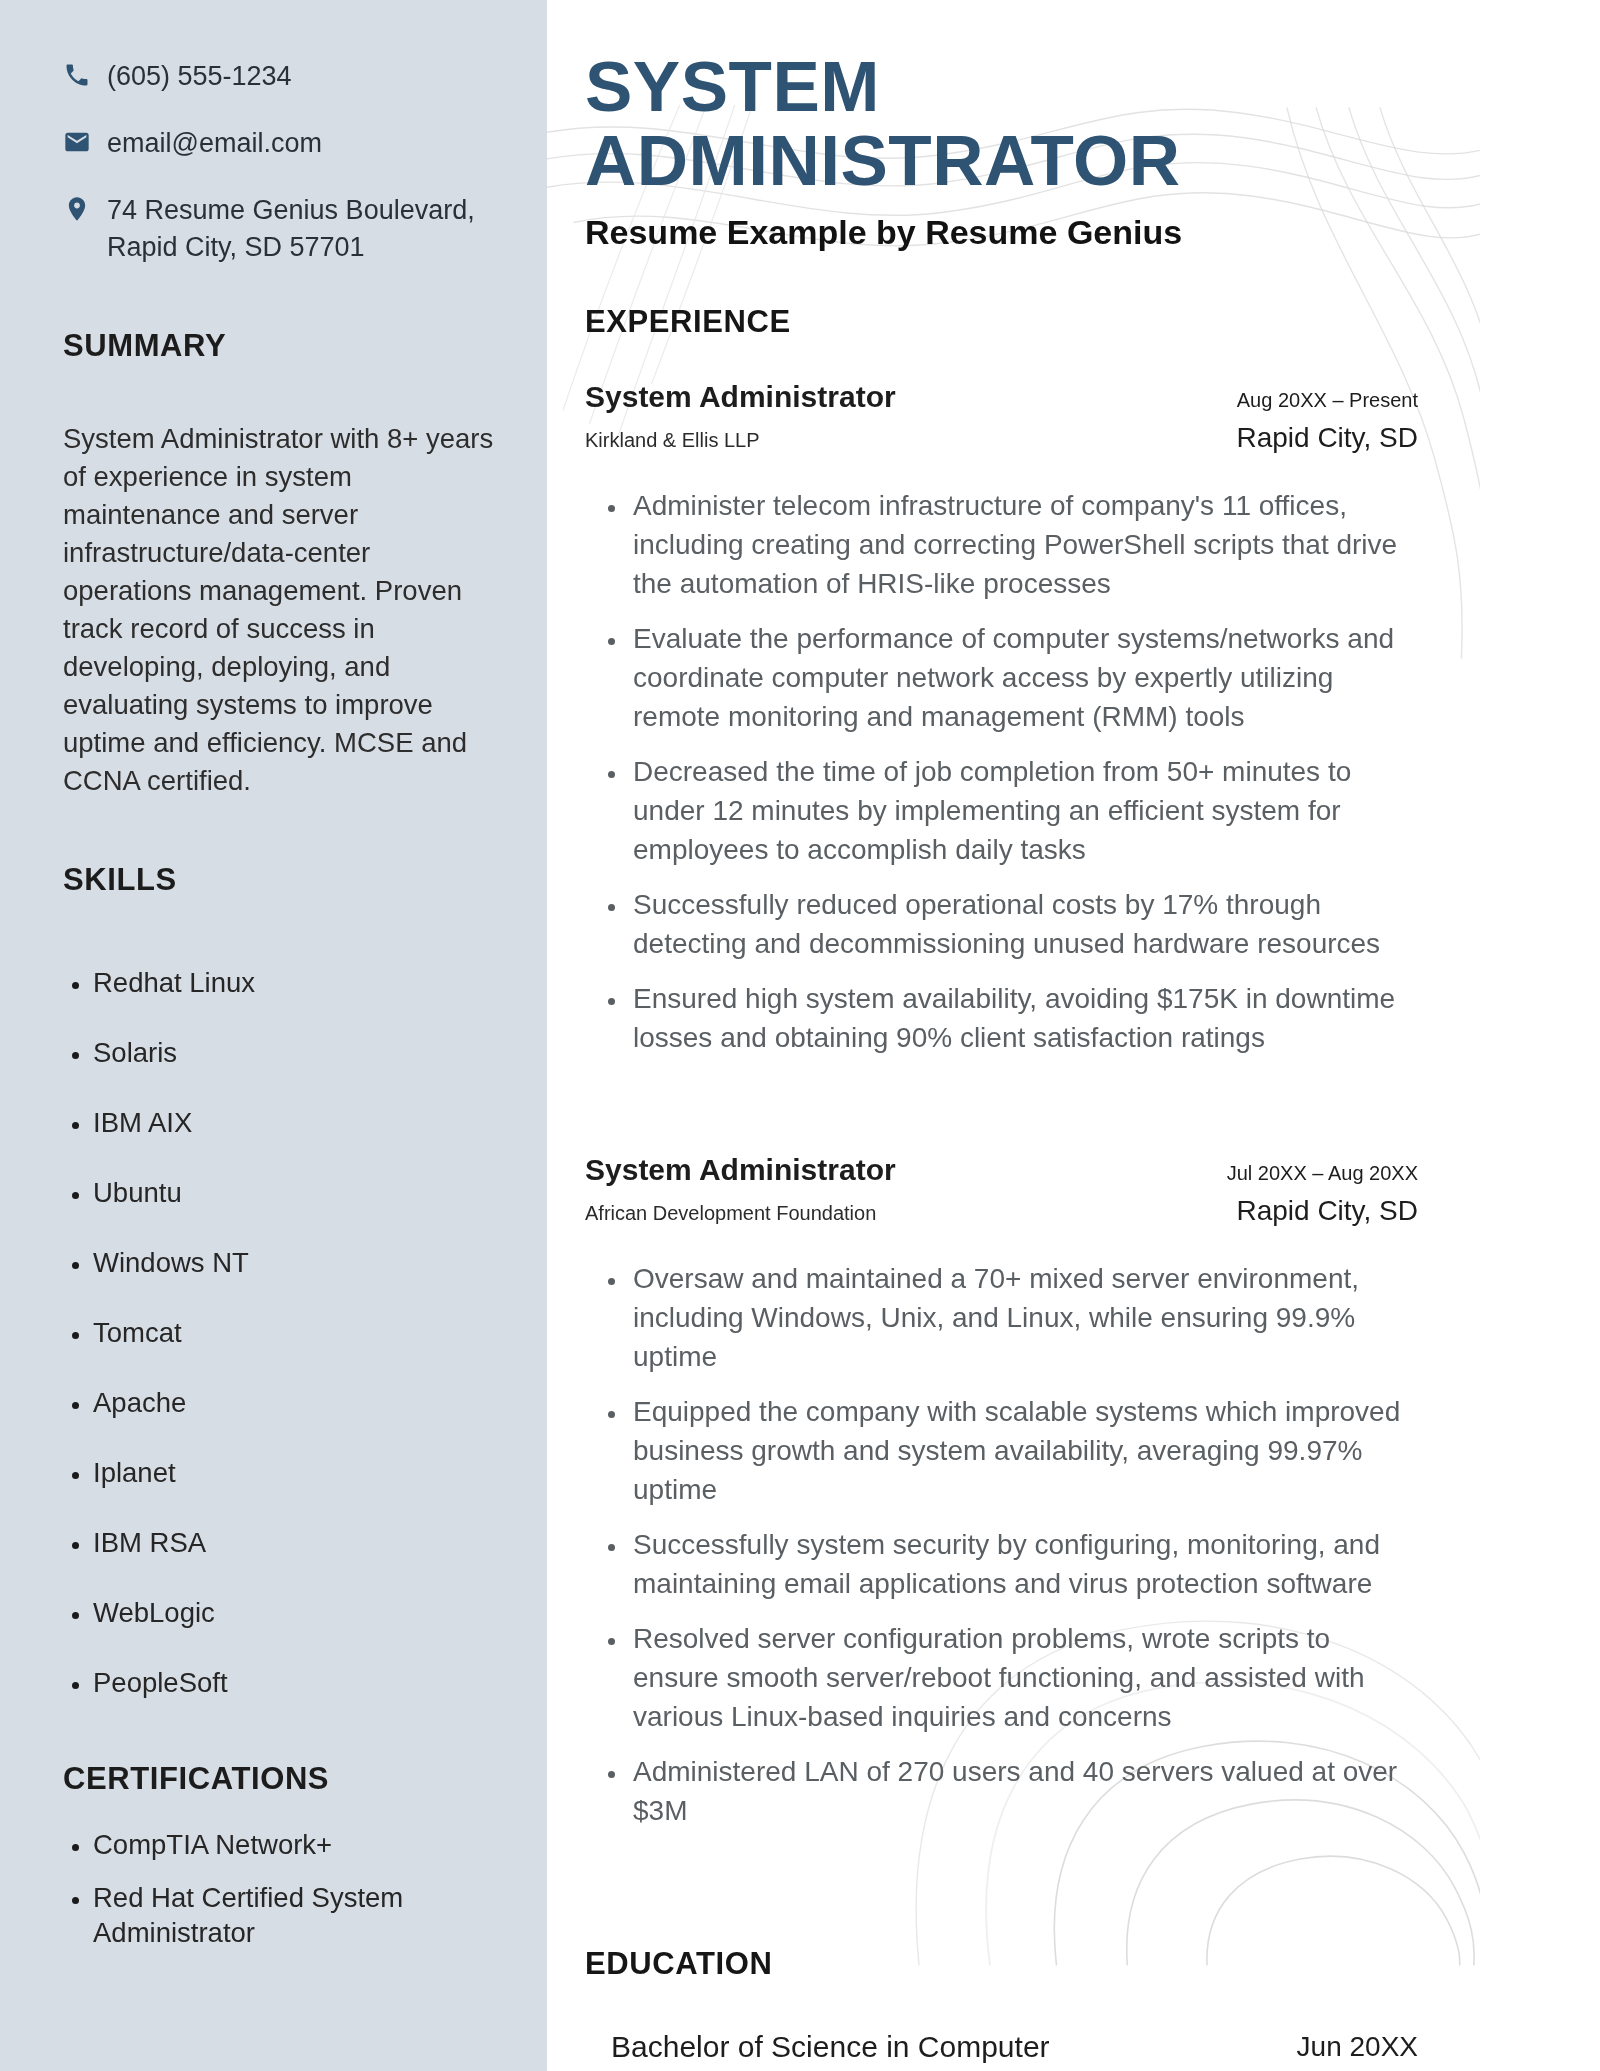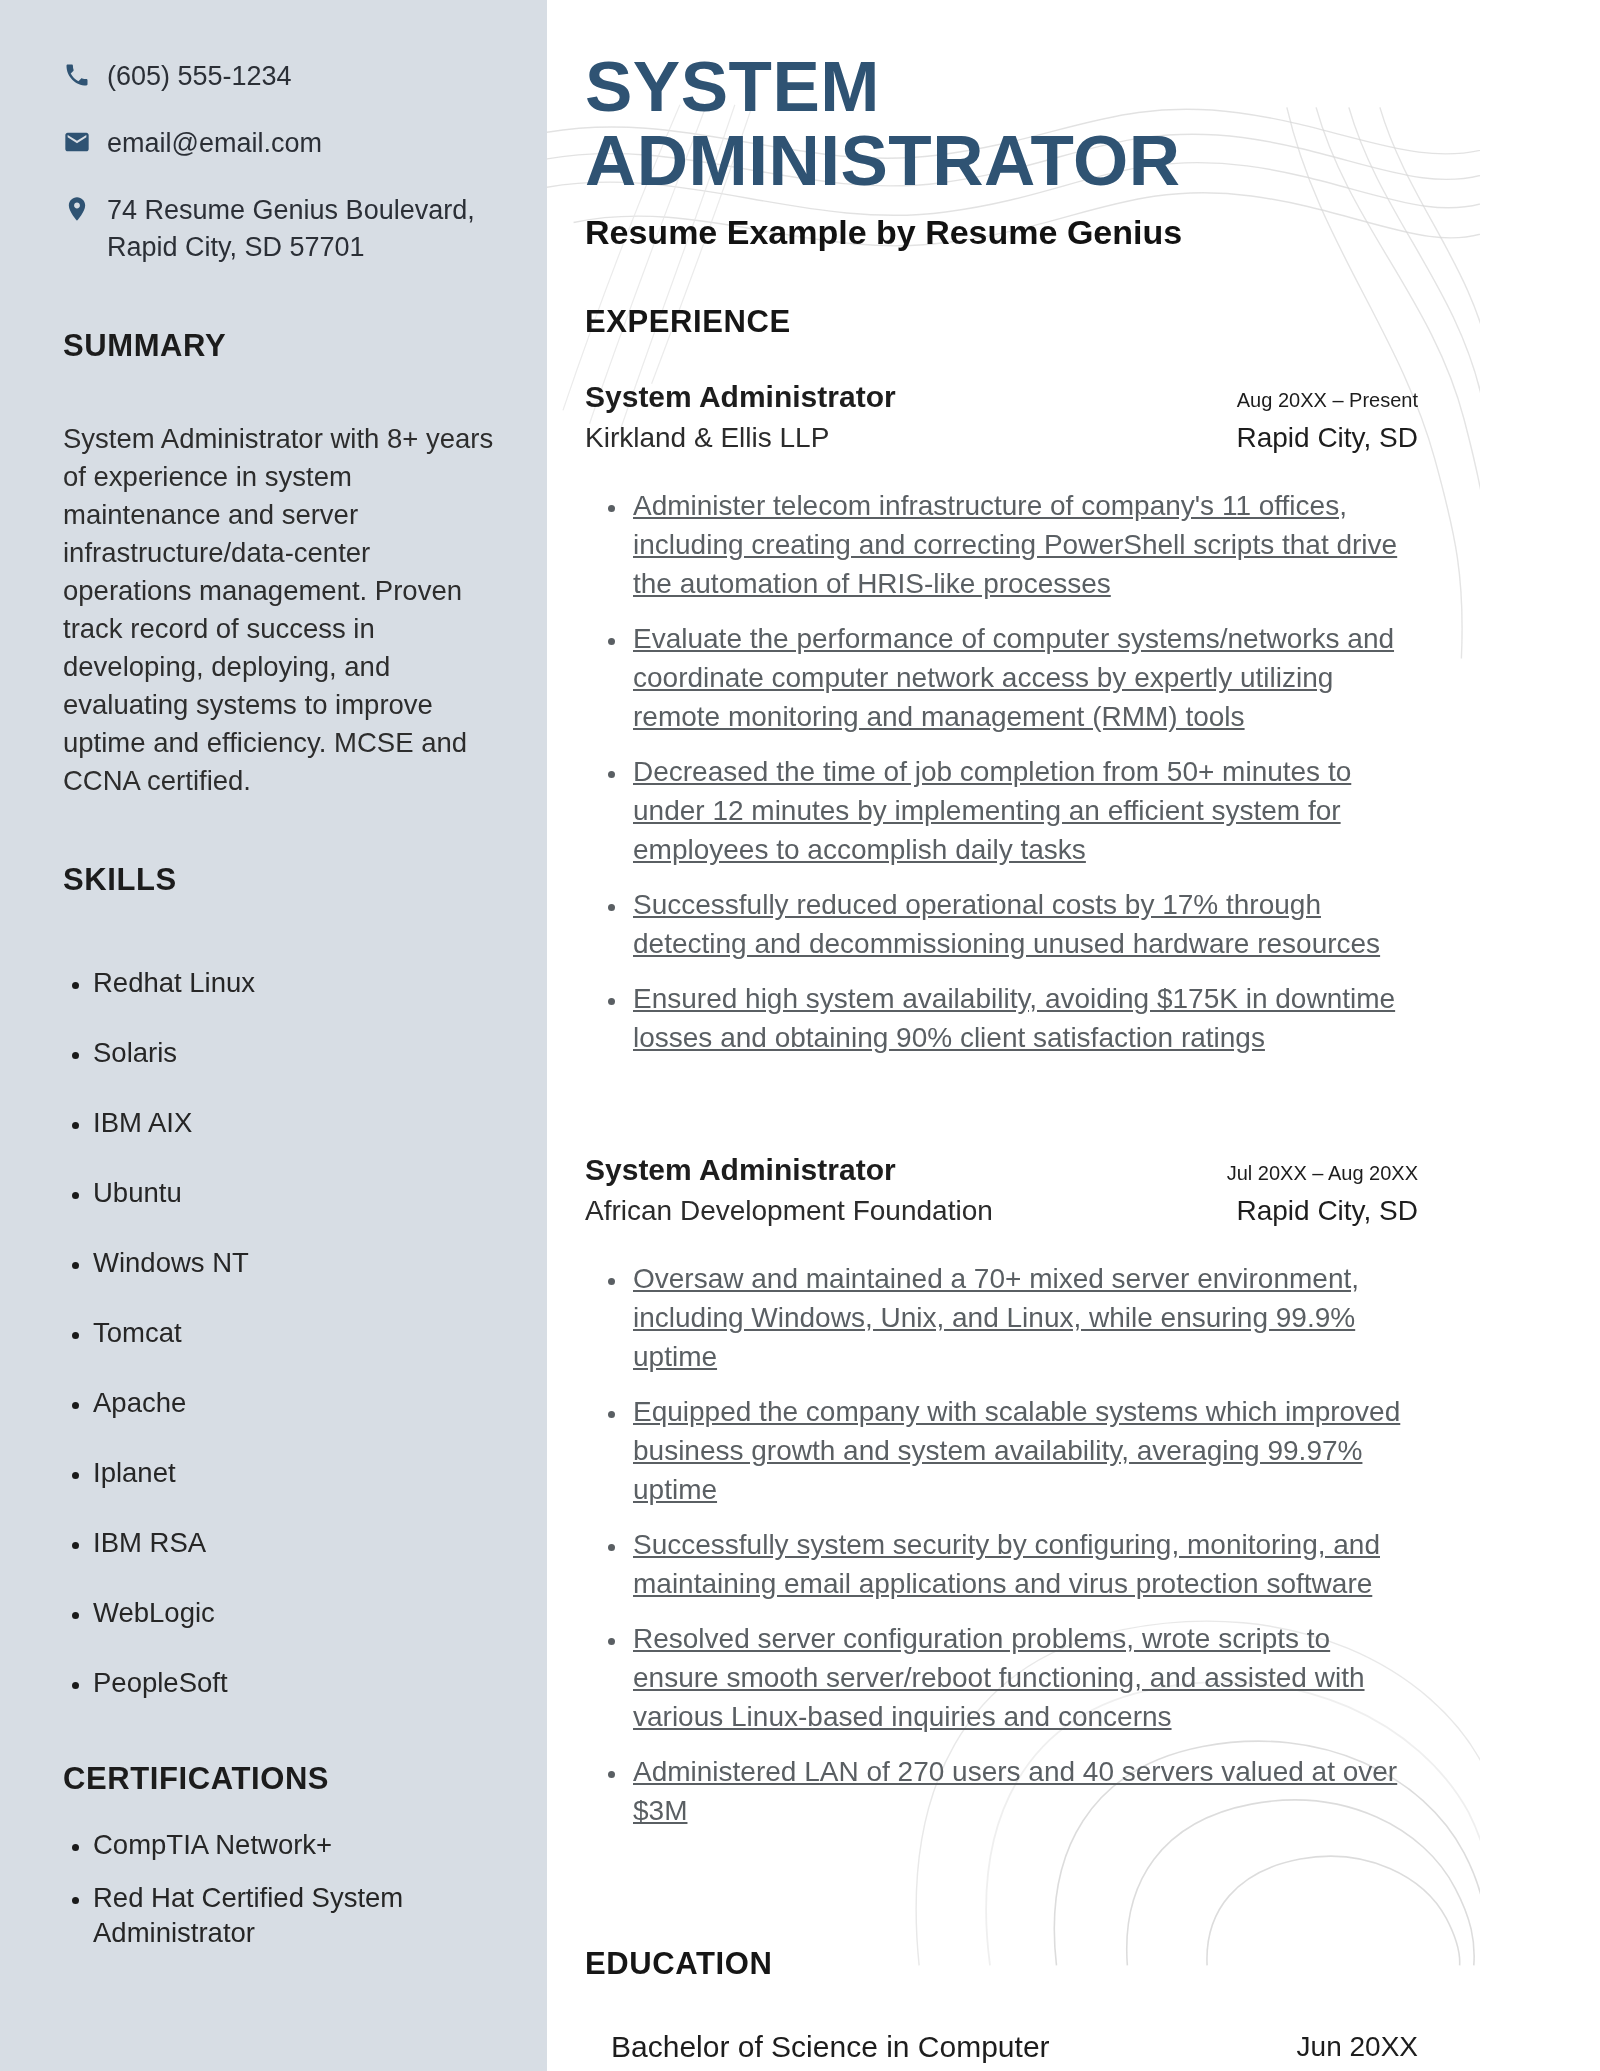--- a/index.html
+++ b/index.html
@@ -55,28 +55,27 @@
     font-size:31px; font-weight:800; letter-spacing:0.6px; color:#161616;
     margin-top:52px;
   }
 
   .job { margin-top:40px; }
   .job + .job { margin-top:96px; }
   .row-split { display:flex; justify-content:space-between; align-items:baseline; }
   .job-title { font-size:30px; font-weight:700; color:#1d1d1d; }
   .job-dates { font-size:20px; color:#1d1d1d; text-align:right; }
   .job-company-row { margin-top:8px; }
-  .job-company { font-size:28px; color:#2b2b2b; }
+  .job-company { font-size:20px; color:#2b2b2b; }
   .job-location { font-size:28px; color:#1d1d1d; text-align:right; }
 
   ul.bullets { list-style:disc; padding-left:44px; margin-top:32px; }
   ul.bullets li {
     font-size:28px; line-height:39px; color:#5a5f63; margin-bottom:16px;
     padding-left:4px;
-    text-decoration:underline;
   }
   ul.bullets li::marker { color:#5a5f63; font-size:24px; }
 
   .education-section { margin-top:116px; }
   .edu-entry { margin-top:44px; }
   .edu-degree { font-size:30px; font-weight:400; color:#1d1d1d; max-width:500px; line-height:42px;margin-left:26px; }
   .edu-right { font-size:28px; color:#1d1d1d; text-align:right; line-height:42px; }
   .edu-school { font-size:28px; color:#ef4444; margin-top:8px; }
 </style>
 </head>

